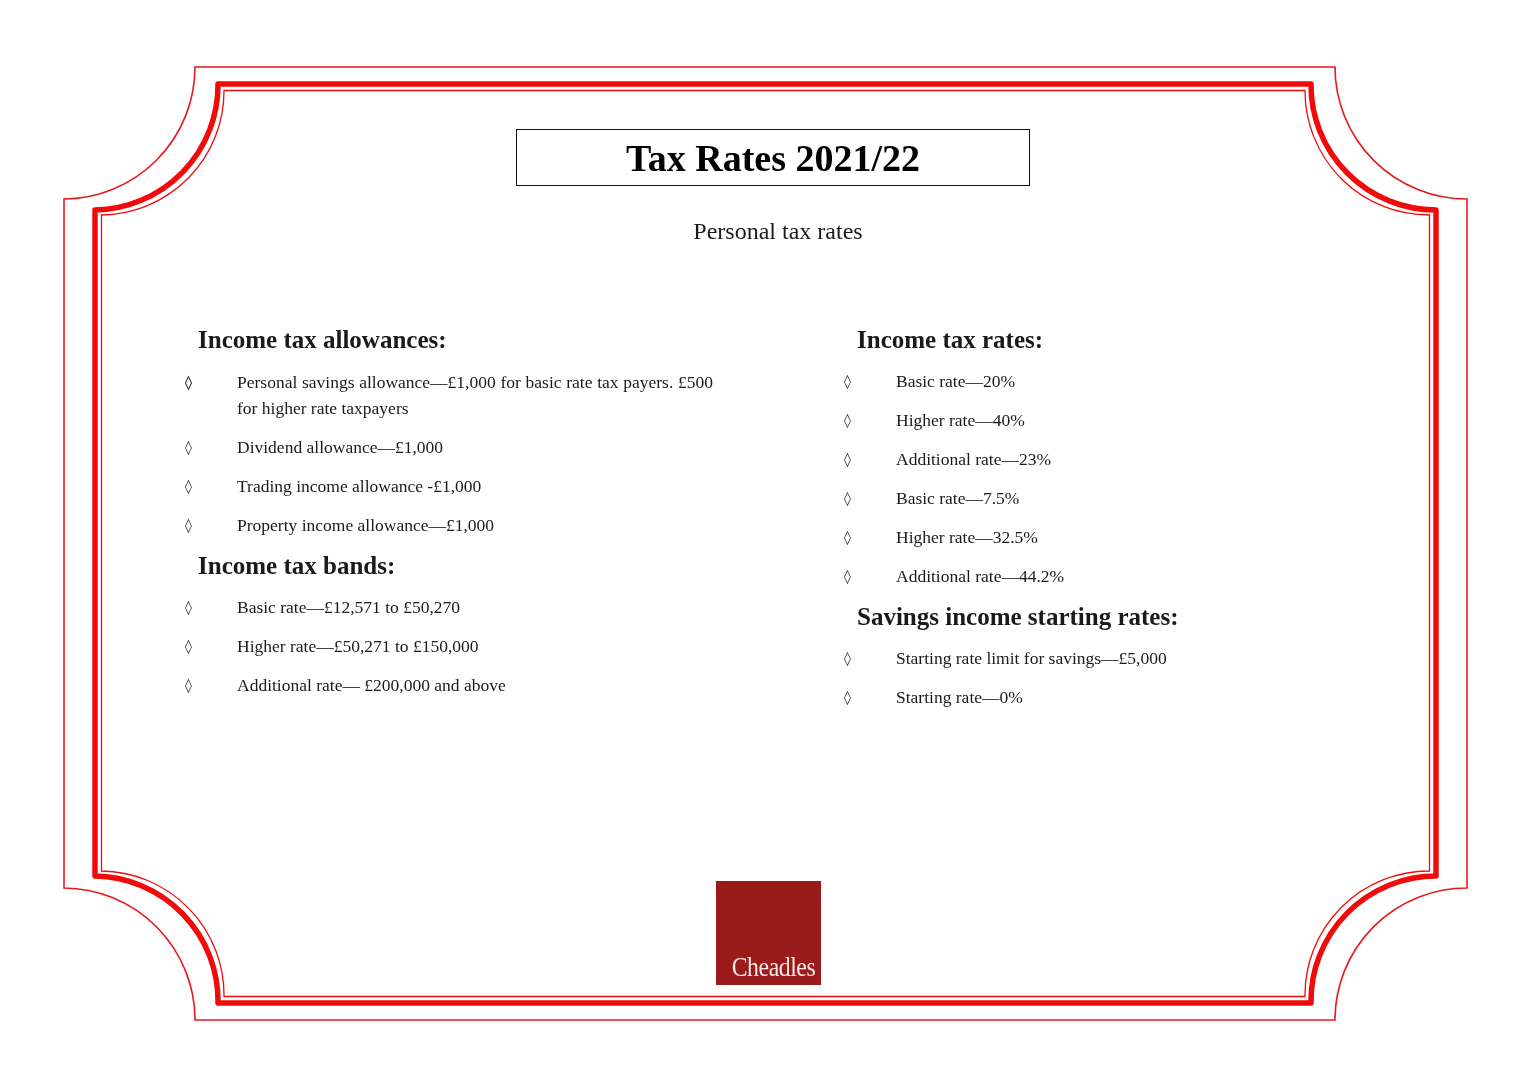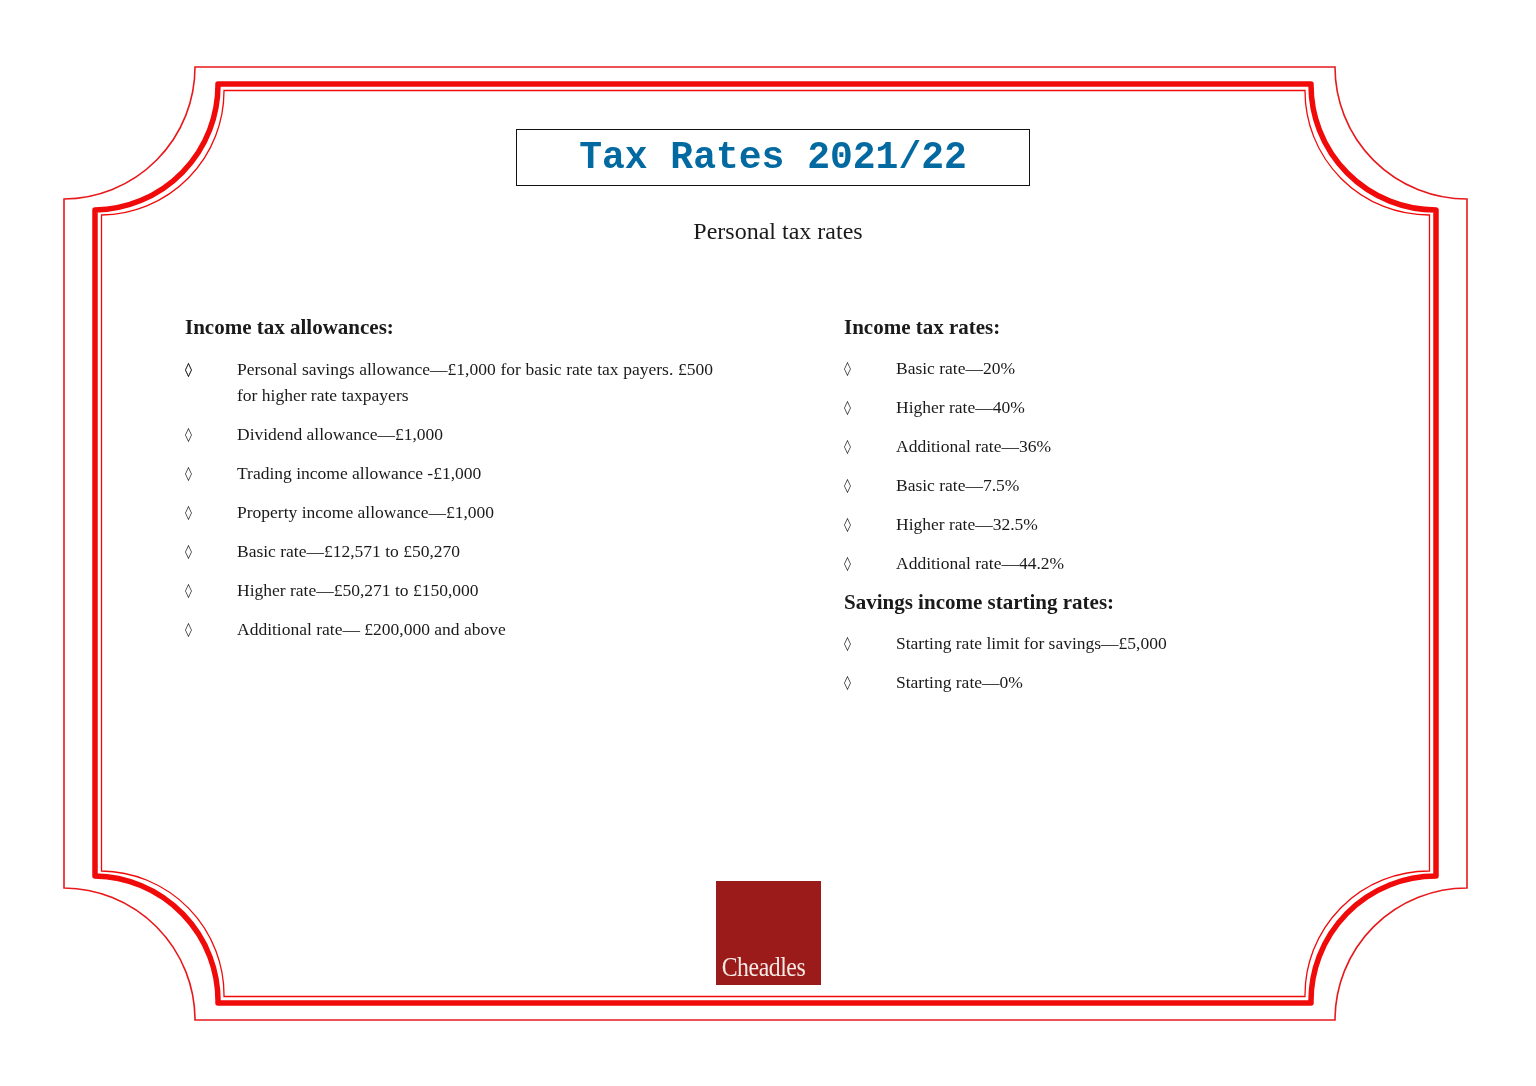--- a/index.html
+++ b/index.html
@@ -7,47 +7,47 @@
     width: 1536px; height: 1086px; position: relative; overflow: hidden;
     background: #ffffff;
     font-family: "DejaVu Serif", "Liberation Serif", serif;
     color: #1a1a1a;
   }
   #frame { position: absolute; left: 0; top: 0; width: 1536px; height: 1086px; }
   .title-box {
     position: absolute; left: 516px; top: 129px; width: 514px; height: 57px;
     border: 1.5px solid #111;
     display: flex; align-items: center; justify-content: center;
-    font-family: Liberation Mono, monospace;
-    font-weight: bold; font-size: 38px; color: #0369a1;
+    font-family: Liberation Serif, serif;
+    font-weight: bold; font-size: 38px; color: #000000;
     box-sizing: border-box;
   }
   .subtitle {
     position: absolute; left: 0; width: 1556px; top: 218px; text-align: center;
     font-family: "Liberation Serif", serif;
     font-size: 24px; color: #1a1a1a;
   }
   .col { position: absolute; font-family: "Liberation Serif", serif; }
   .col-left { left: 185px; top: 312px; width: 528px; }
   .col-right { left: 844px; top: 312px; width: 420px; }
   .section-heading {
-    font-size: 21px; color: #1a1a1a; margin: 0; height: 30px; line-height: 30px;
+    font-size: 25px; color: #1a1a1a; margin: 13px; height: 30px; line-height: 30px;
   }
   .items { list-style: none; margin: 0; padding: 0; }
   .item {
     position: relative; padding-left: 52px; font-size: 17.5px; line-height: 26px;
     color: #1a1a1a; text-align: justify;
   }
   .item .bullet {
     position: absolute; left: 0; top: 0; font-family: "DejaVu Sans", sans-serif;
     font-size: 14px; color: #333;
   }
   .logo {
     position: absolute; left: 716px; top: 881px; width: 105px; height: 104px;
-    background: #9b1b1b; display: flex; align-items: flex-end; justify-content: flex-start;
+    background: #9b1b1b; display: flex; align-items: flex-end; justify-content: flex-end;
     box-sizing: border-box; padding-bottom: 2px;
   }
   .logo span {
     font-family: "Liberation Serif", serif; color: #f5e9e4; font-size: 27px;
     letter-spacing: -0.5px; transform: scaleX(0.88); display: inline-block;
   }
 </style>
 </head>
 <body>
 
@@ -85,20 +85,21 @@
         <span class="bullet">◊</span>
         <span>Trading income allowance -£1,000</span>
       </li>
       <li class="item" style="margin-bottom:11px;">
         <span class="bullet">◊</span>
         <span>Property income allowance—£1,000</span>
       </li>
     </ul>
   </div>
   <div>
+    <h3 class="section-heading">Income tax bands:</h3>
     <ul class="items" style="margin-top:13px;">
       <li class="item" style="margin-bottom:13px;">
         <span class="bullet">◊</span>
         <span>Basic rate—£12,571 to £50,270</span>
       </li>
       <li class="item" style="margin-bottom:13px;">
         <span class="bullet">◊</span>
         <span>Higher rate—£50,271 to £150,000</span>
       </li>
       <li class="item">
@@ -116,21 +117,21 @@
       <li class="item" style="margin-bottom:13px;">
         <span class="bullet">◊</span>
         <span>Basic rate—20%</span>
       </li>
       <li class="item" style="margin-bottom:13px;">
         <span class="bullet">◊</span>
         <span>Higher rate—40%</span>
       </li>
       <li class="item" style="margin-bottom:11px;">
         <span class="bullet">◊</span>
-        <span>Additional rate—36%</span>
+        <span>Additional rate—23%</span>
       </li>
     </ul>
   </div>
   <div>
     <ul class="items" style="margin-top:13px;">
       <li class="item" style="margin-bottom:13px;">
         <span class="bullet">◊</span>
         <span>Basic rate—7.5%</span>
       </li>
       <li class="item" style="margin-bottom:13px;">

